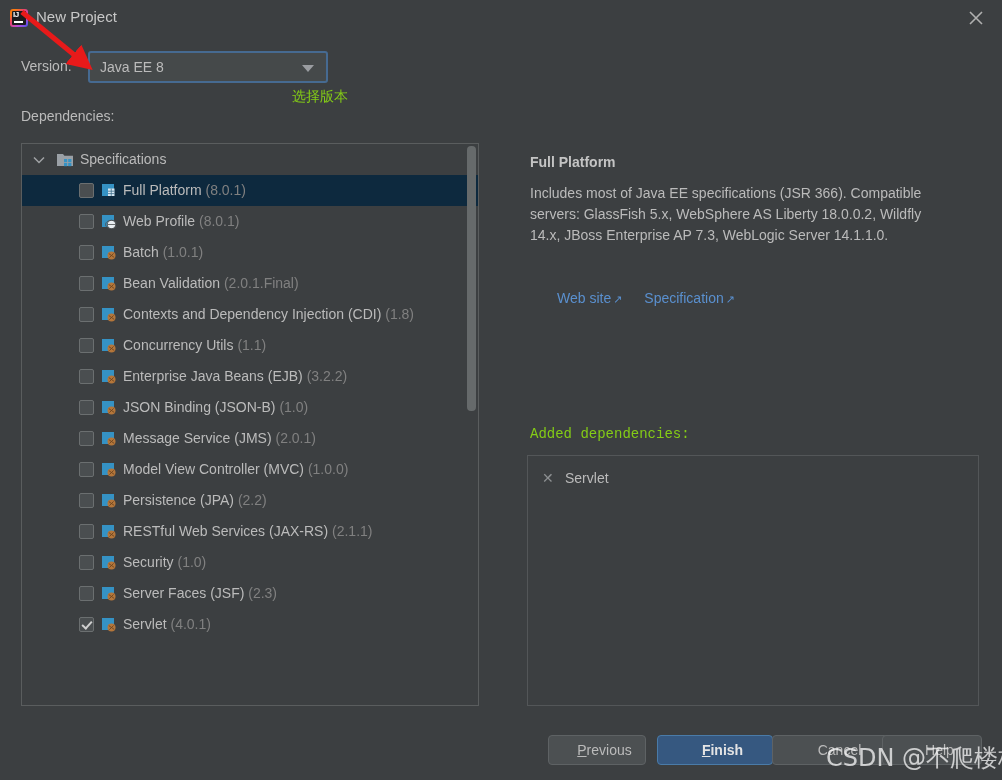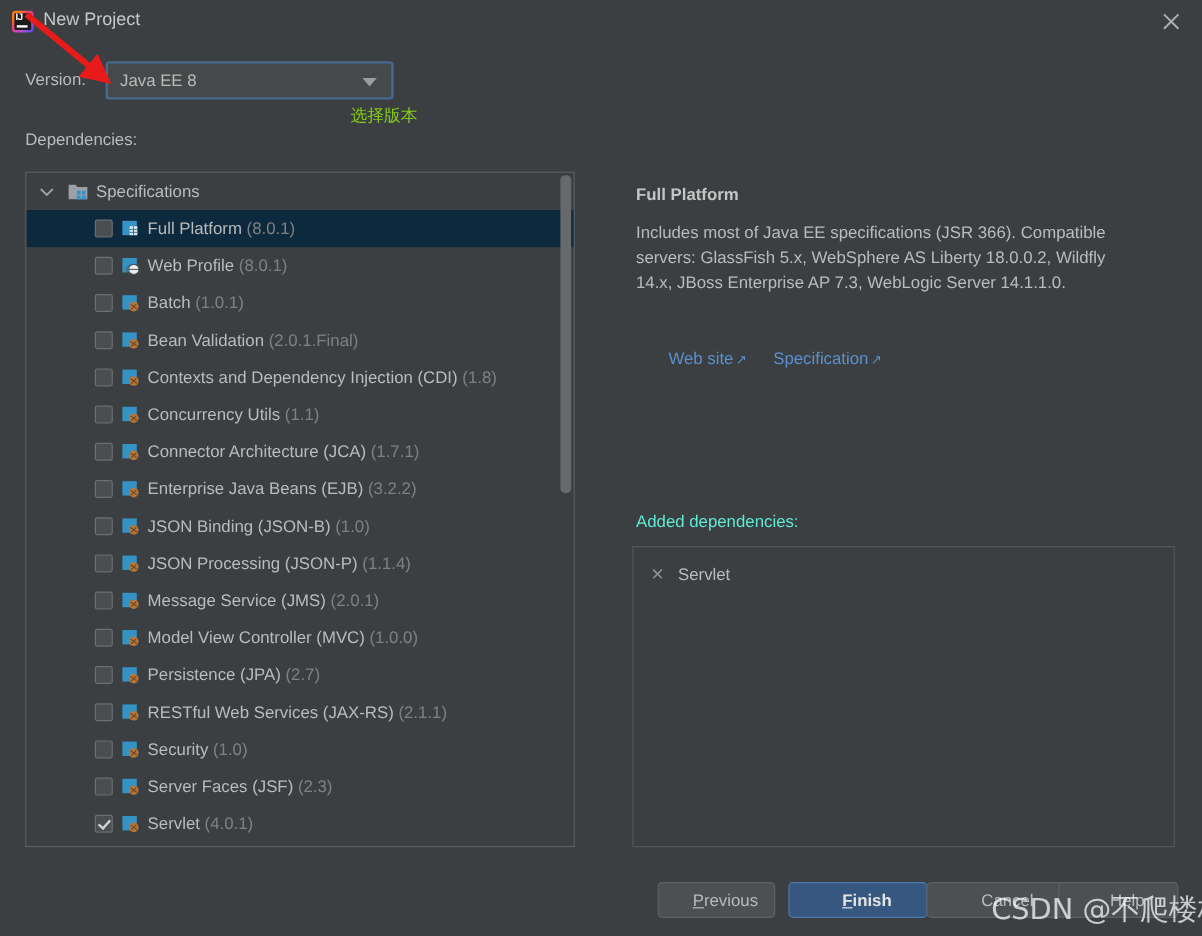--- a/index.html
+++ b/index.html
@@ -238,21 +238,22 @@
     display: inline-block;
     font-size: 11px;
     color: #5a90cf;
     margin-left: 2px;
   }
 
   #added-label {
     position: absolute;
     left: 530px; top: 426px;
     font-size: 14px;
-    color: #5eead4;
+    color: #84cc16;
+    font-family: Liberation Mono, monospace;
   }
   #added-panel {
     position: absolute;
     left: 527px; top: 455px;
     width: 452px; height: 251px;
     box-sizing: border-box;
     border: 1px solid #535658;
     background: #3c3f41;
   }
   .added-item {
@@ -419,75 +420,57 @@
           </svg>
           <div class="label"><span>Concurrency Utils</span> <span class="ver">(1.1)</span></div>
         </div>
         <div class="tree-row">
           <div class="cb"></div>
           <svg class="spec-icon" width="16" height="15" viewBox="0 0 16 15">
             <rect x="1" y="1" width="12" height="12" fill="#3592c4"></rect>
             <ellipse cx="10.5" cy="10.5" rx="4" ry="4" fill="#b4763a"></ellipse>
             <path d="M7.8 8.6 L13.2 12.4 M8.4 12.6 L12.6 8.4" stroke="#6d4520" stroke-width="0.9" fill="none"></path>
           </svg>
-          <div class="label"><span>Connector Architecture (JCA)</span> <span class="ver">(1.7.1)</span></div>
-        </div>
-        <div class="tree-row">
-          <div class="cb"></div>
-          <svg class="spec-icon" width="16" height="15" viewBox="0 0 16 15">
-            <rect x="1" y="1" width="12" height="12" fill="#3592c4"></rect>
-            <ellipse cx="10.5" cy="10.5" rx="4" ry="4" fill="#b4763a"></ellipse>
-            <path d="M7.8 8.6 L13.2 12.4 M8.4 12.6 L12.6 8.4" stroke="#6d4520" stroke-width="0.9" fill="none"></path>
-          </svg>
           <div class="label"><span>Enterprise Java Beans (EJB)</span> <span class="ver">(3.2.2)</span></div>
         </div>
         <div class="tree-row">
           <div class="cb"></div>
           <svg class="spec-icon" width="16" height="15" viewBox="0 0 16 15">
             <rect x="1" y="1" width="12" height="12" fill="#3592c4"></rect>
             <ellipse cx="10.5" cy="10.5" rx="4" ry="4" fill="#b4763a"></ellipse>
             <path d="M7.8 8.6 L13.2 12.4 M8.4 12.6 L12.6 8.4" stroke="#6d4520" stroke-width="0.9" fill="none"></path>
           </svg>
           <div class="label"><span>JSON Binding (JSON-B)</span> <span class="ver">(1.0)</span></div>
         </div>
         <div class="tree-row">
           <div class="cb"></div>
           <svg class="spec-icon" width="16" height="15" viewBox="0 0 16 15">
             <rect x="1" y="1" width="12" height="12" fill="#3592c4"></rect>
             <ellipse cx="10.5" cy="10.5" rx="4" ry="4" fill="#b4763a"></ellipse>
             <path d="M7.8 8.6 L13.2 12.4 M8.4 12.6 L12.6 8.4" stroke="#6d4520" stroke-width="0.9" fill="none"></path>
           </svg>
-          <div class="label"><span>JSON Processing (JSON-P)</span> <span class="ver">(1.1.4)</span></div>
-        </div>
-        <div class="tree-row">
-          <div class="cb"></div>
-          <svg class="spec-icon" width="16" height="15" viewBox="0 0 16 15">
-            <rect x="1" y="1" width="12" height="12" fill="#3592c4"></rect>
-            <ellipse cx="10.5" cy="10.5" rx="4" ry="4" fill="#b4763a"></ellipse>
-            <path d="M7.8 8.6 L13.2 12.4 M8.4 12.6 L12.6 8.4" stroke="#6d4520" stroke-width="0.9" fill="none"></path>
-          </svg>
           <div class="label"><span>Message Service (JMS)</span> <span class="ver">(2.0.1)</span></div>
         </div>
         <div class="tree-row">
           <div class="cb"></div>
           <svg class="spec-icon" width="16" height="15" viewBox="0 0 16 15">
             <rect x="1" y="1" width="12" height="12" fill="#3592c4"></rect>
             <ellipse cx="10.5" cy="10.5" rx="4" ry="4" fill="#b4763a"></ellipse>
             <path d="M7.8 8.6 L13.2 12.4 M8.4 12.6 L12.6 8.4" stroke="#6d4520" stroke-width="0.9" fill="none"></path>
           </svg>
           <div class="label"><span>Model View Controller (MVC)</span> <span class="ver">(1.0.0)</span></div>
         </div>
         <div class="tree-row">
           <div class="cb"></div>
           <svg class="spec-icon" width="16" height="15" viewBox="0 0 16 15">
             <rect x="1" y="1" width="12" height="12" fill="#3592c4"></rect>
             <ellipse cx="10.5" cy="10.5" rx="4" ry="4" fill="#b4763a"></ellipse>
             <path d="M7.8 8.6 L13.2 12.4 M8.4 12.6 L12.6 8.4" stroke="#6d4520" stroke-width="0.9" fill="none"></path>
           </svg>
-          <div class="label"><span>Persistence (JPA)</span> <span class="ver">(2.7)</span></div>
+          <div class="label"><span>Persistence (JPA)</span> <span class="ver">(2.2)</span></div>
         </div>
         <div class="tree-row">
           <div class="cb"></div>
           <svg class="spec-icon" width="16" height="15" viewBox="0 0 16 15">
             <rect x="1" y="1" width="12" height="12" fill="#3592c4"></rect>
             <ellipse cx="10.5" cy="10.5" rx="4" ry="4" fill="#b4763a"></ellipse>
             <path d="M7.8 8.6 L13.2 12.4 M8.4 12.6 L12.6 8.4" stroke="#6d4520" stroke-width="0.9" fill="none"></path>
           </svg>
           <div class="label"><span>RESTful Web Services (JAX-RS)</span> <span class="ver">(2.1.1)</span></div>
         </div>

